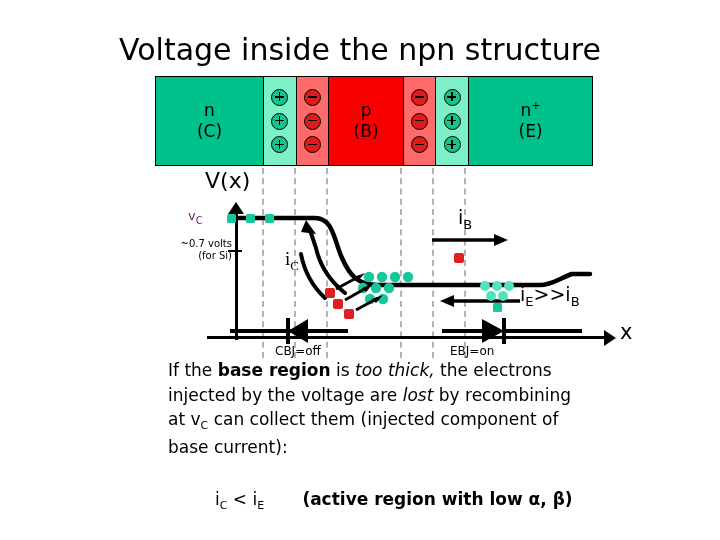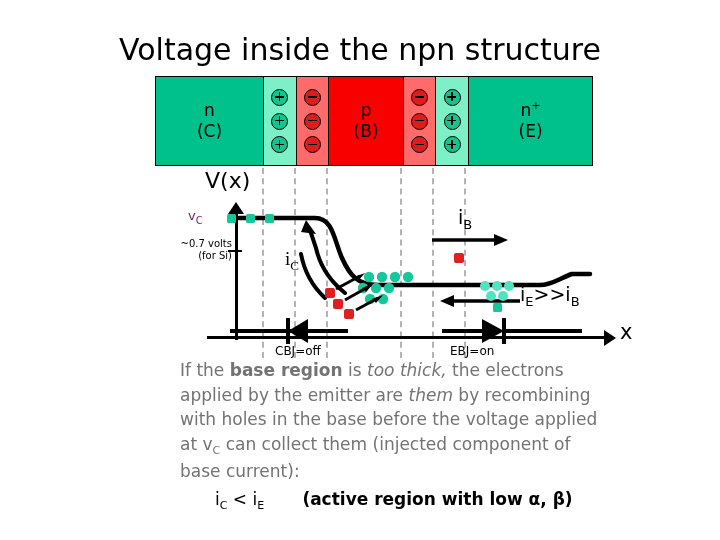--- a/index.html
+++ b/index.html
@@ -94,22 +94,22 @@
 
   .ilabel{position:absolute;font-size:19px;color:#000;white-space:nowrap;}
   .ilabel sub{font-size:13px;}
 
   
   #diodes{position:absolute;left:120px;top:316px;width:600px;height:40px;}
   .diodecap{position:absolute;font-size:12px;color:#000;white-space:nowrap;}
 
   
   #textbox{
-    position:absolute;left:180px;top:358px;width:420px;
-    font-size:17px;color:#737373;line-height:1.45;
+    position:absolute;left:168px;top:358px;width:420px;
+    font-size:17px;color:#000000;line-height:1.45;
   }
   #textbox b{font-weight:bold;}
   #textbox i{font-style:italic;}
   #textbox sub{font-size:11px;}
   #eqline{
     position:absolute;left:215px;top:489px;
     font-size:17px;color:#000;white-space:nowrap;
   }
   #eqline sub{font-size:11px;}
   #eqline .bold{font-weight:bold;margin-left:22px;}
@@ -272,22 +272,21 @@
       <polygon points="362,3 362,27 384,15" fill="#000"></polygon>
       <line x1="384" y1="2" x2="384" y2="28" stroke="#000" stroke-width="4"></line>
       <line x1="384" y1="15" x2="462" y2="15" stroke="#000" stroke-width="4"></line>
     </svg>
     <div class="diodecap" style="left:155px;top:28px;">CBJ=off</div>
     <div class="diodecap" style="left:330px;top:28px;text-align:center;">EBJ=on</div>
   </div>
 
   <div id="textbox">
     <div><span>If the </span><b>base region</b><span> is </span><i>too thick,</i><span> the electrons</span></div>
-    <div><span>applied by the emitter are </span><i>them</i><span> by recombining</span></div>
-    <div>with holes in the base before the voltage applied</div>
+    <div><span>injected by the voltage are </span><i>lost</i><span> by recombining</span></div>
     <div><span>at v</span><sub>C</sub><span> can collect them (injected component of</span></div>
     <div>base current):</div>
   </div>
 
   <div id="eqline">
     <span>i</span><sub>C</sub><span> &lt; i</span><sub>E</sub>
     &nbsp;&nbsp;<span class="bold">(active region with low α, β)</span>
   </div>
 
 </div>

